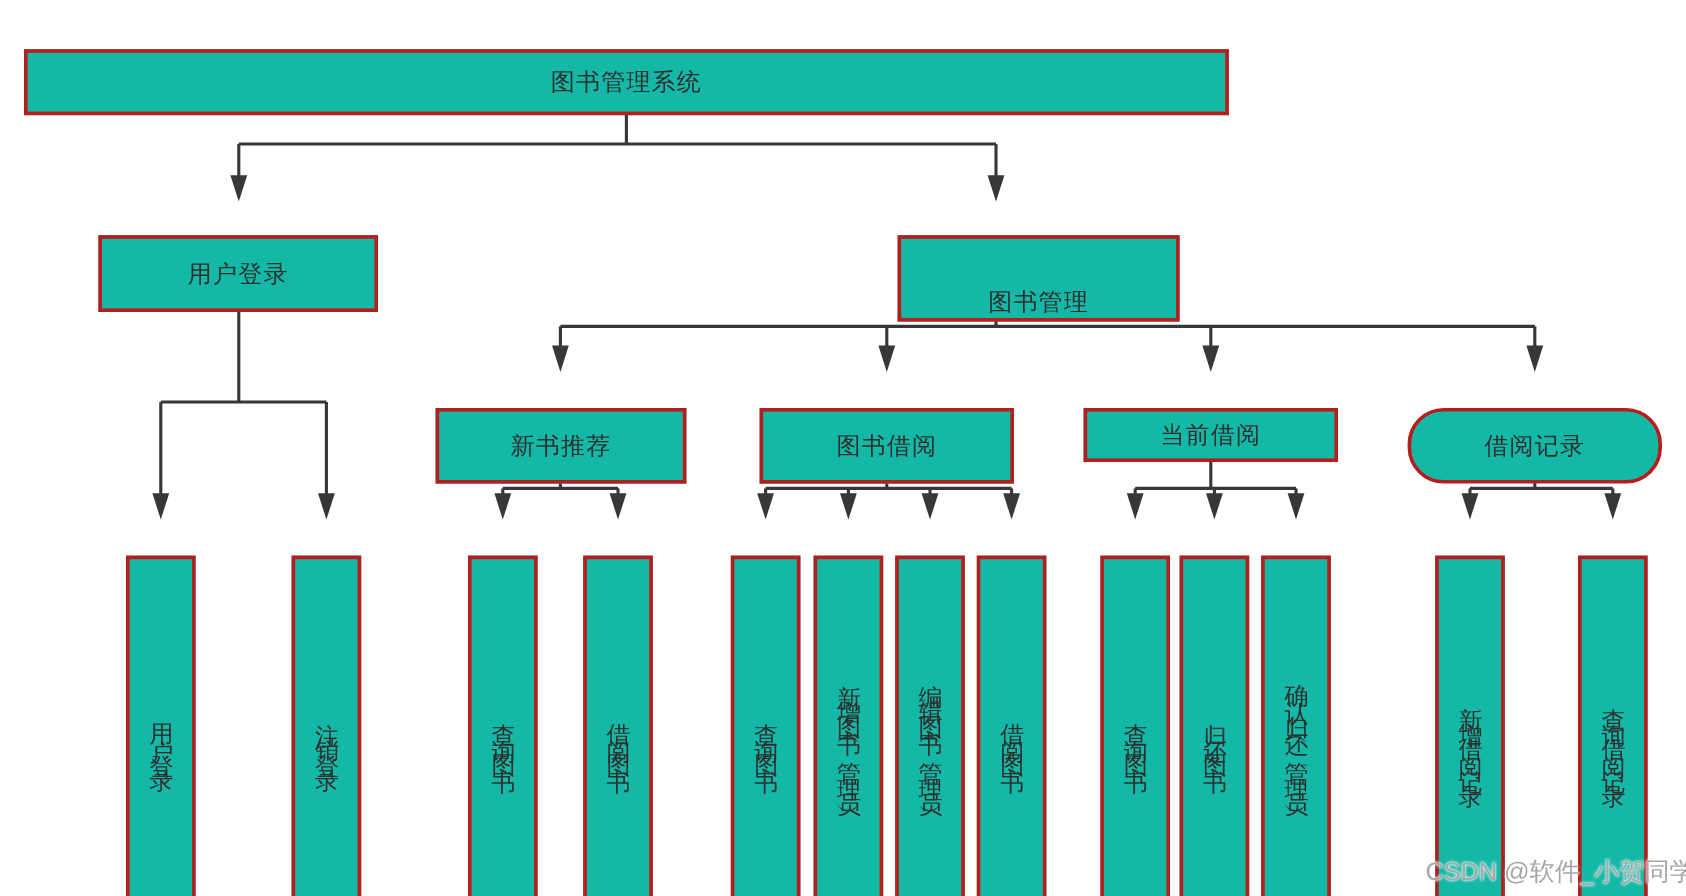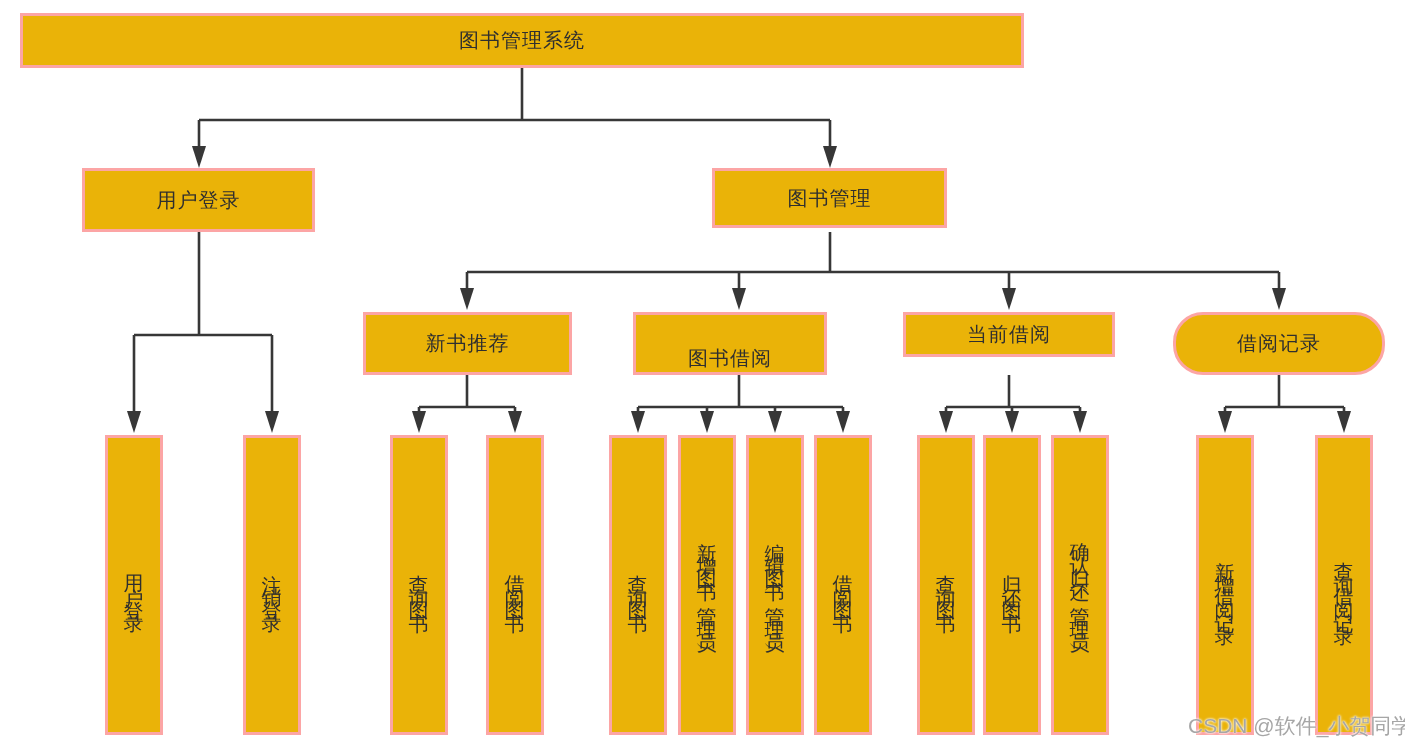--- a/index.html
+++ b/index.html
@@ -17,29 +17,30 @@
   }
   #connectors {
     position: absolute;
     left: 0; top: 0;
     width: 1405px;
     height: 747px;
   }
   .node {
     position: absolute;
     box-sizing: border-box;
-    background: #eab308;
-    border: 3px solid #fca5a5;
+    background: #14b8a6;
+    border: 3px solid #b91c1c;
     display: flex;
     align-items: center;
     justify-content: center;
     color: #2f2f2f;
     font-size: 20px;
     letter-spacing: 1px;
     z-index: 2;
+    margin-top: 28px;
   }
   .leaf {
     width: 58px;
     top: 435px;
     height: 300px;
   }
   .vtext {
     writing-mode: vertical-rl;
     text-orientation: mixed;
     letter-spacing: 13px;
@@ -148,28 +149,28 @@
     </g>
   </svg>
 
   <div class="node" style="left:20px; top:13px; width:1004px; height:55px;">
     <span>图书管理系统</span>
   </div>
 
   <div class="node" style="left:82px; top:168px; width:233px; height:64px;">
     <span>用户登录</span>
   </div>
-  <div class="node" style="left:712px; top:168px; width:235px; height:60px;">
+  <div class="node" style="left:748px; top:168px; width:235px; height:72px;align-items:flex-end;">
     <span>图书管理</span>
   </div>
 
   <div class="node" style="left:363px; top:312px; width:209px; height:63px;font-family:Liberation Serif, serif;">
     <span>新书推荐</span>
   </div>
-  <div class="node" style="left:633px; top:312px; width:194px; height:63px;align-items:flex-end;">
+  <div class="node" style="left:633px; top:312px; width:212px; height:63px;">
     <span>图书借阅</span>
   </div>
   <div class="node" style="left:903px; top:312px; width:212px; height:45px;">
     <span>当前借阅</span>
   </div>
   <div class="node" style="left:1173px; top:312px; width:212px; height:63px;border-radius:30px;">
     <span>借阅记录</span>
   </div>
 
   <div class="node leaf" style="left:105px;">

